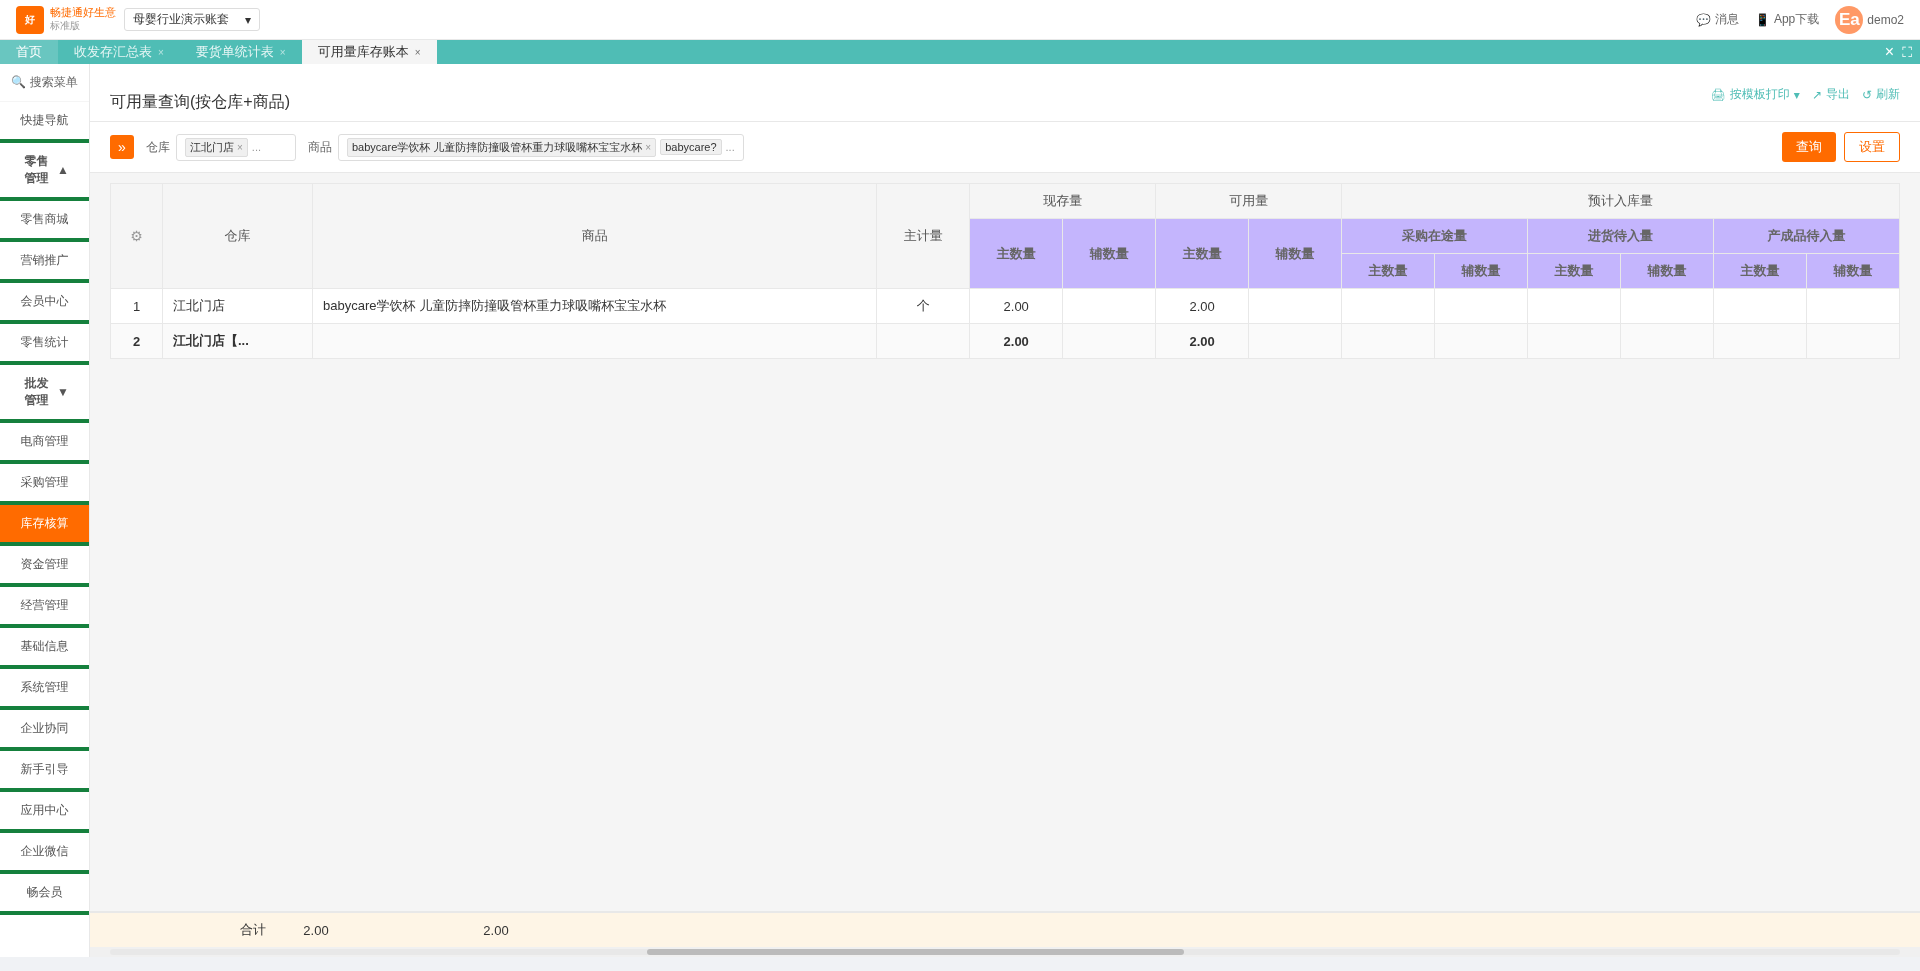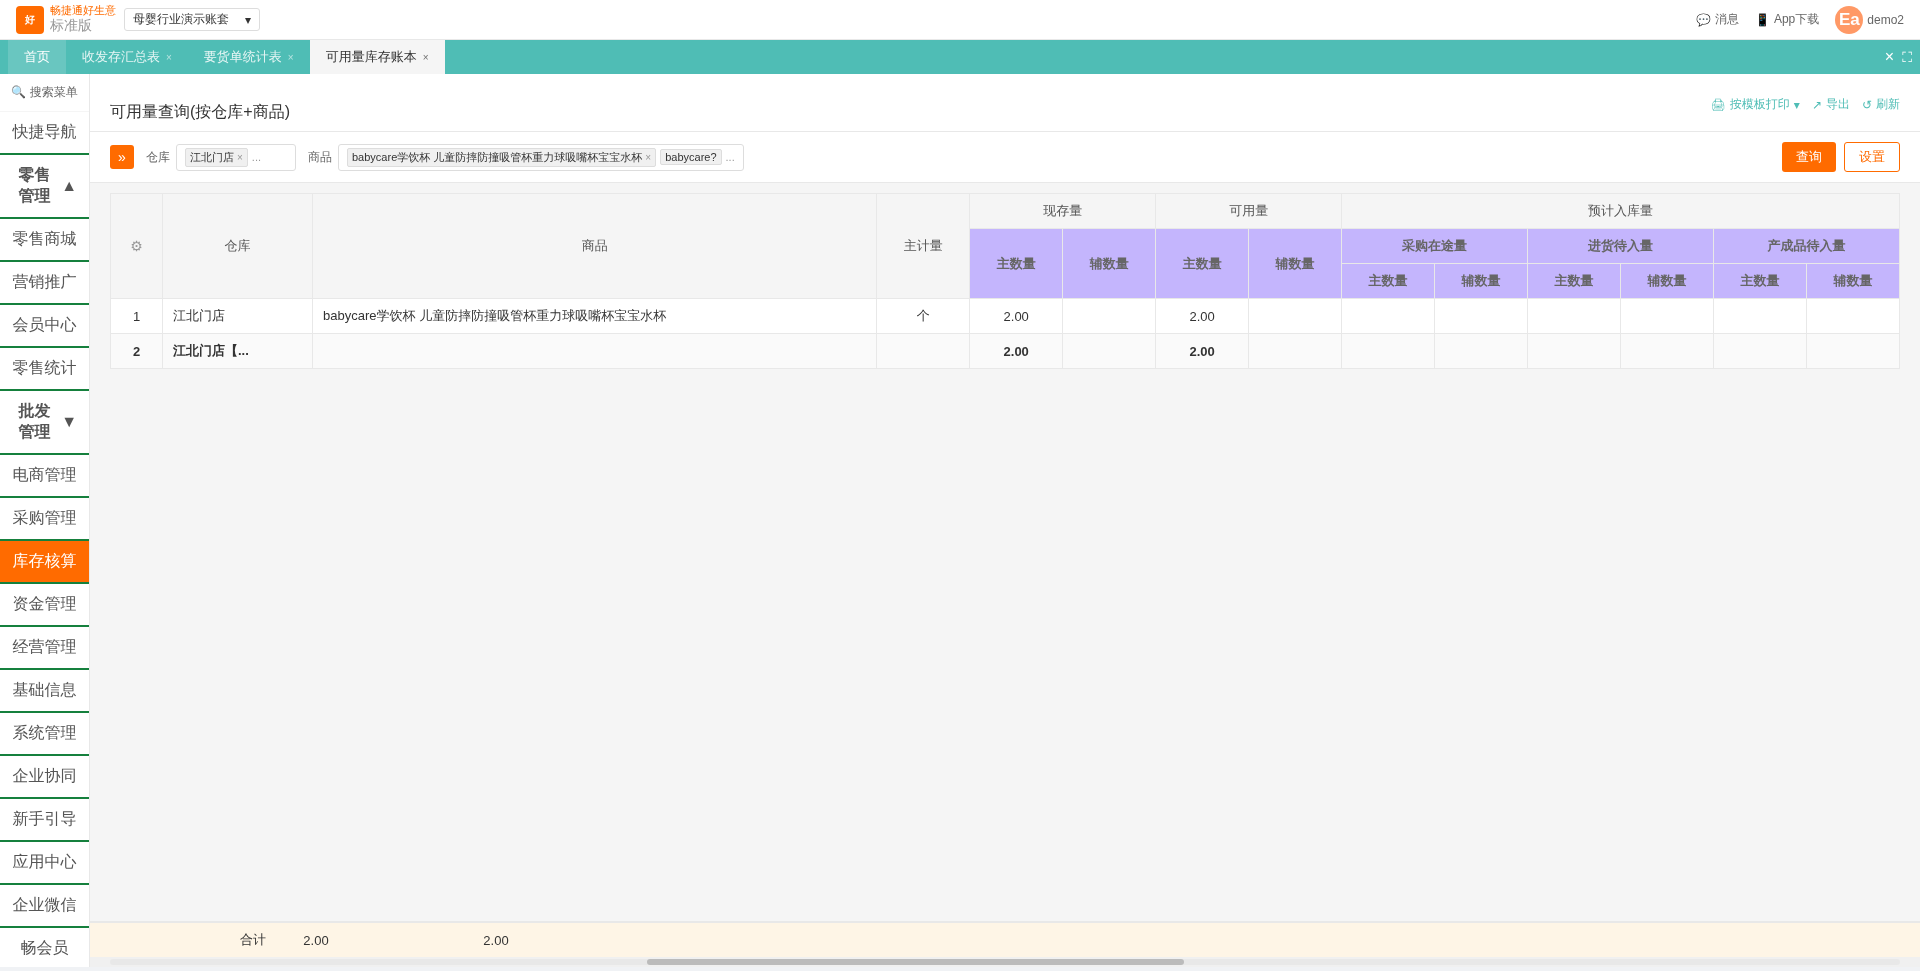--- a/index.html
+++ b/index.html
@@ -33,21 +33,21 @@
       background: #ff6b00;
       border-radius: 4px;
       display: flex;
       align-items: center;
       justify-content: center;
       color: white;
       font-size: 10px;
       font-weight: bold;
     }
     .logo-text { font-size: 11px; color: #ff6b00; line-height: 1.2; }
-    .logo-sub { font-size: 14px; color: #999; }
+    .logo-sub { font-size: 10px; color: #999; }
     .industry-select {
       display: flex;
       align-items: center;
       gap: 16px;
       font-size: 12px;
       color: #333;
       padding: 2px 8px;
       border: 1px solid #ddd;
       border-radius: 3px;
       cursor: pointer;
@@ -74,25 +74,25 @@
       display: flex;
       align-items: center;
       justify-content: center;
       color: white;
       font-size: 17px;
       font-weight: bold;
     }
 
     
     .nav-tabs {
-      height: 34px;
+      height: 24px;
       background: #4fbdb5;
       display: flex;
       align-items: stretch;
-      padding-left: 8px;
+      padding-left: 0;
     }
     .nav-tab {
       display: flex;
       align-items: center;
       gap: 6px;
       padding: 0 16px;
       font-size: 13px;
       color: rgba(255,255,255,0.85);
       cursor: pointer;
       position: relative;
@@ -131,26 +131,26 @@
     
     .sidebar {
       width: 90px;
       background: white;
       border-right: 1px solid #e8e8e8;
       display: flex;
       flex-direction: column;
       overflow-y: auto;
     }
     .sidebar-item {
-      padding: 10px 12px;
+      padding: 10px 20px;
       text-align: center;
-      font-size: 16px;
+      font-size: 12px;
       color: #555;
       cursor: pointer;
-      border-bottom: 2px solid #15803d;
+      border-bottom: 4px solid #15803d;
     }
     .sidebar-item.active { background: #ff6b00; color: white; }
     .sidebar-item.section-header {
       display: flex;
       align-items: center;
       justify-content: center;
       gap: 4px;
       font-weight: bold;
     }
     .sidebar-search {

